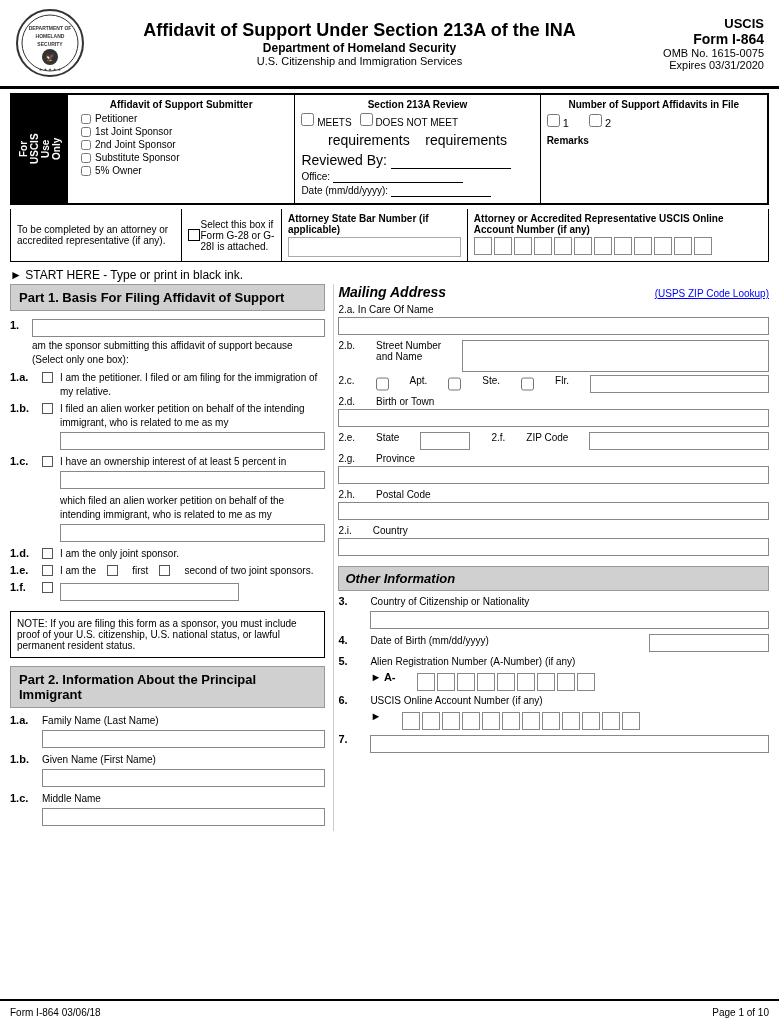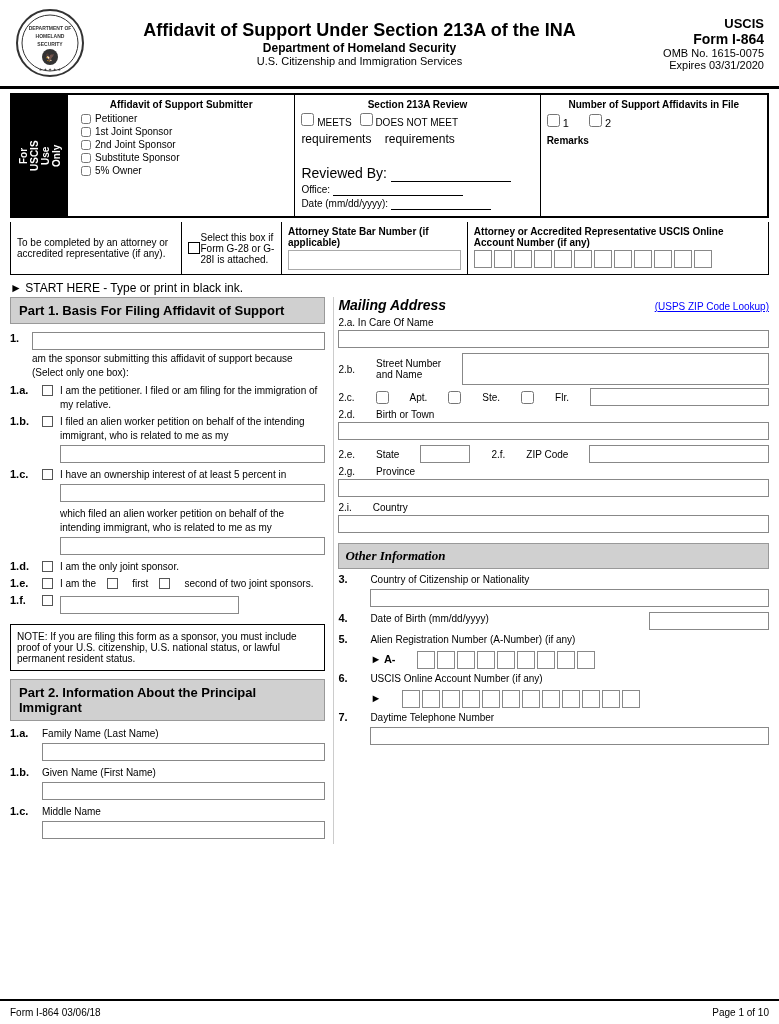--- a/index.html
+++ b/index.html
@@ -258,32 +258,30 @@
     .addr-row {
       margin: 3px 0;
       font-size: 10px;
     }
     .addr-label {
       font-weight: normal;
       font-size: 10px;
     }
     .addr-inline {
       display: flex;
-      align-items: center;
       gap: 21px;
     }
     .other-info-header {
       background: #d0d0d0;
       padding: 4px 6px;
       font-size: 13px;
       font-weight: bold;
       font-style: italic;
       border: 1px solid #999;
       margin: 8px 0 4px;
-      font-family: Liberation Serif, serif;
     }
     .field-boxes {
       display: flex;
       gap: 2px;
       margin-top: 2px;
     }
     .seg-box {
       border: 1px solid #888;
       width: 18px;
       height: 18px;
@@ -379,21 +377,21 @@
             <span>5% Owner</span>
         </div>
       </div>
 
       <div class="uscis-section review">
         <h4>Section 213A Review</h4>
         <div class="review-row" style="font-size:10px;margin-bottom:4px;">
           <span><input type="checkbox" style=""> <span>MEETS</span></span>
           <span><input type="checkbox" style=""> <span>DOES NOT MEET</span></span>
         </div>
-        <div style="font-size:12px;text-align:left;margin-bottom:19px;"><span>requirements</span>&nbsp;&nbsp;&nbsp;&nbsp;<span>requirements</span></div>
+        <div style="font-size:14px;text-align:center;margin-bottom:4px;"><span>requirements</span>&nbsp;&nbsp;&nbsp;&nbsp;<span>requirements</span></div>
         <div style="font-size:14px;margin:2px 0;">
           <span>Reviewed By:</span>
           <span class="underline-field" style="width:120px;">&nbsp;</span>
         </div>
         <div style="font-size:10px;margin:2px 0;">
           <span>Office:</span>
           <span class="underline-field" style="width:130px;">&nbsp;</span>
         </div>
         <div style="font-size:10px;margin:2px 0;">
           <span>Date (mm/dd/yyyy):</span>
@@ -608,20 +606,27 @@
       </div>
 
       <div class="addr-row">
         <div class="addr-inline">
           <span class="addr-label">2.g.</span>
           <span>Province</span>
         </div>
         <input type="text" class="full-width-field" style="">
       </div>
 
+      <div class="addr-row">
+        <div class="addr-inline">
+          <span class="addr-label">2.h.</span>
+          <span>Postal Code</span>
+        </div>
+        <input type="text" class="full-width-field" style="">
+      </div>
 
       <div class="addr-row">
         <div class="addr-inline">
           <span class="addr-label">2.i.</span>
           <span>Country</span>
         </div>
         <input type="text" class="full-width-field" style="">
       </div>
 
       <div class="other-info-header">
@@ -685,21 +690,20 @@
               <div class="seg-box"></div>
               <div class="seg-box"></div>
             </div>
           </div>
         </div>
       </div>
 
       <div class="sub-item-row">
         <span class="sub-num bold">7.</span>
         <div style="flex:1;">
-          <div class="form-text">Daytime Telephone Number</div>
           <input type="text" class="full-width-field" style="">
         </div>
       </div>
 
     </div>
   </div>
 
   <div class="page-footer">
     <span>Form I-864  03/06/18</span>
     <span>Page 1 of 10</span>

